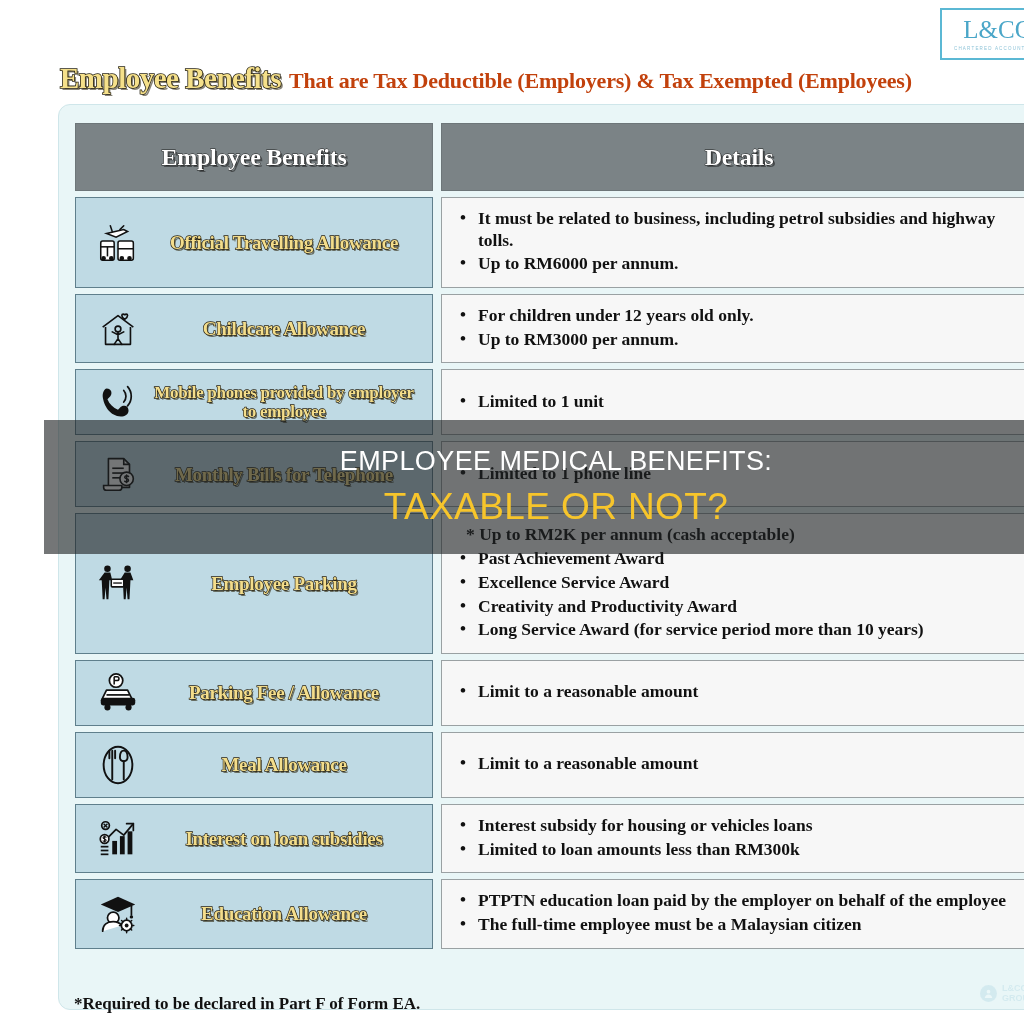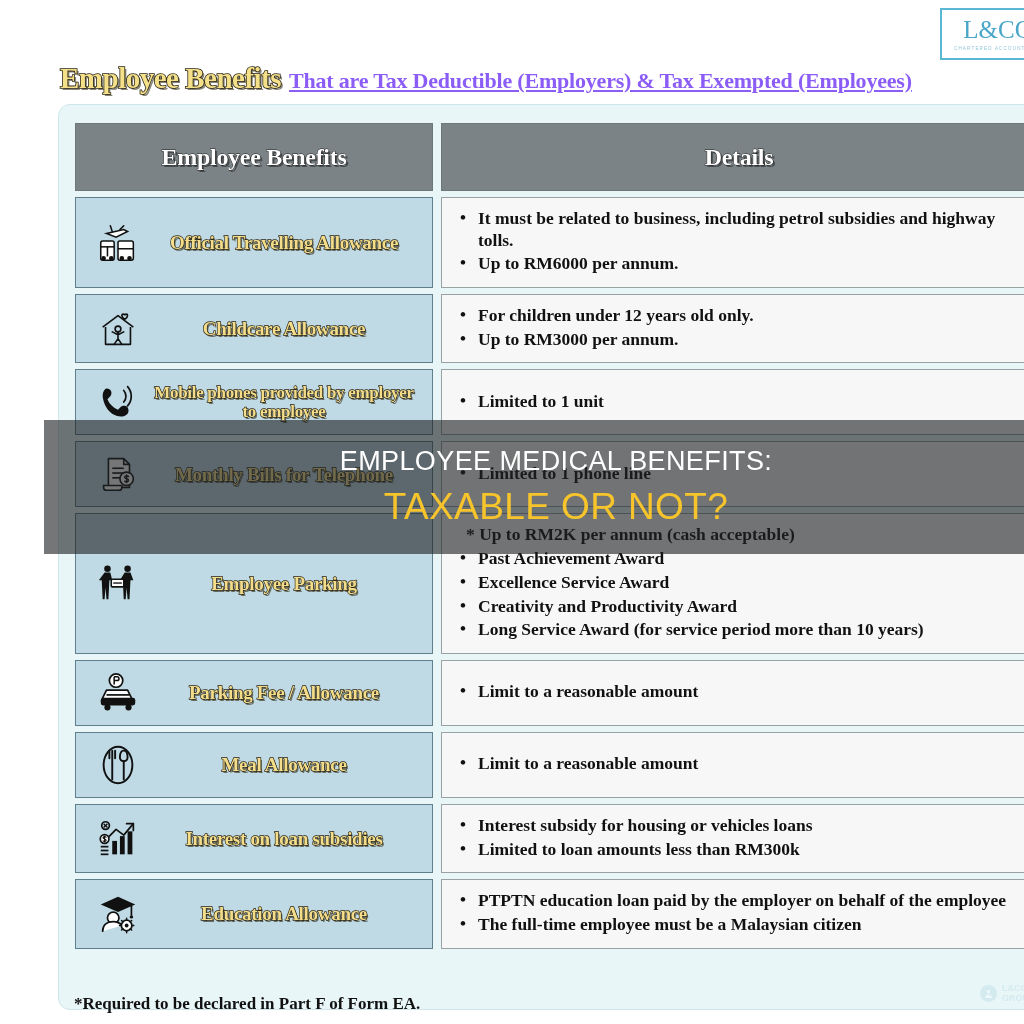--- a/index.html
+++ b/index.html
@@ -60,24 +60,23 @@
     color: #f5e08a;
     letter-spacing: -0.5px;
     -webkit-text-stroke: 1.6px #231f10;
     paint-order: stroke fill;
     text-shadow: 2px 2px 0 rgba(40,32,10,0.55);
   }
   .title-black {
     font-family: "Liberation Serif", serif;
     font-weight: bold;
     font-size: 22px;
-    color: #8b5cf6;
+    color: #c2410c;
     margin-left: 8px;
     letter-spacing: -0.2px;
-    text-decoration: underline;
   }
 
   
   .card {
     position: absolute;
     left: 14px; top: 104px;
     width: 996px; height: 906px;
     background: #e9f6f7;
     border: 1px solid #cfe6ea;
     border-radius: 12px;

